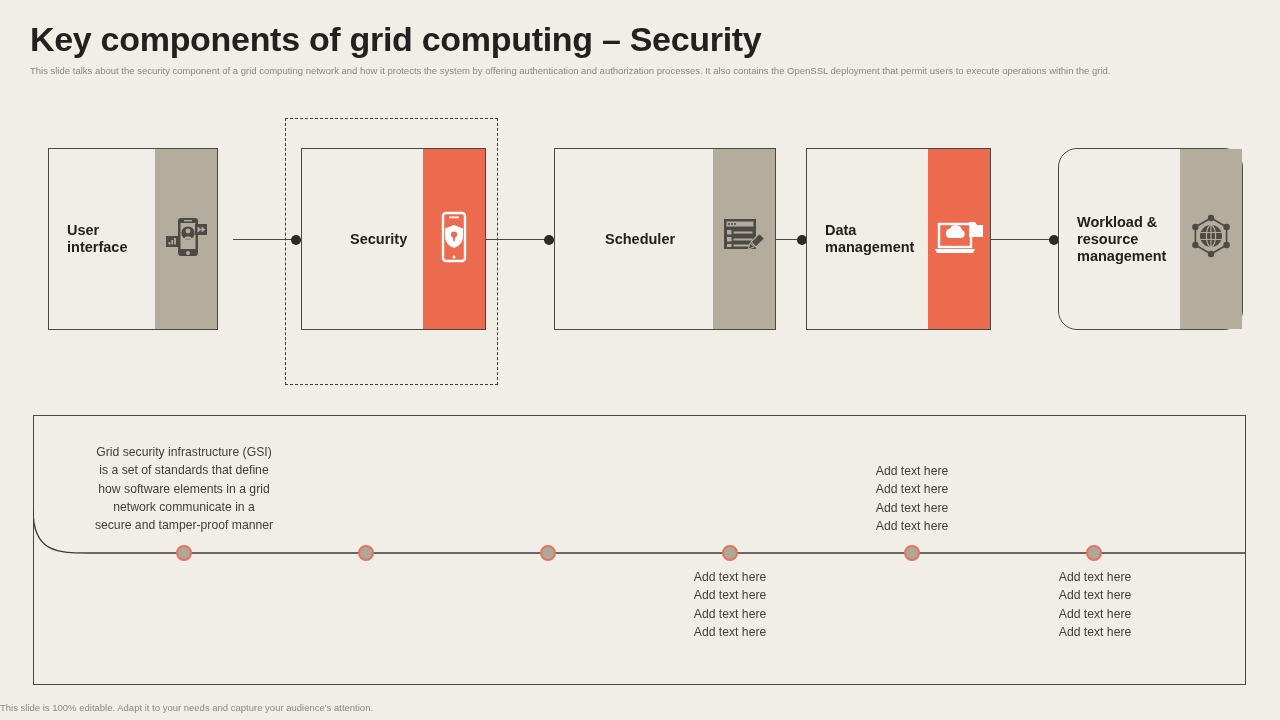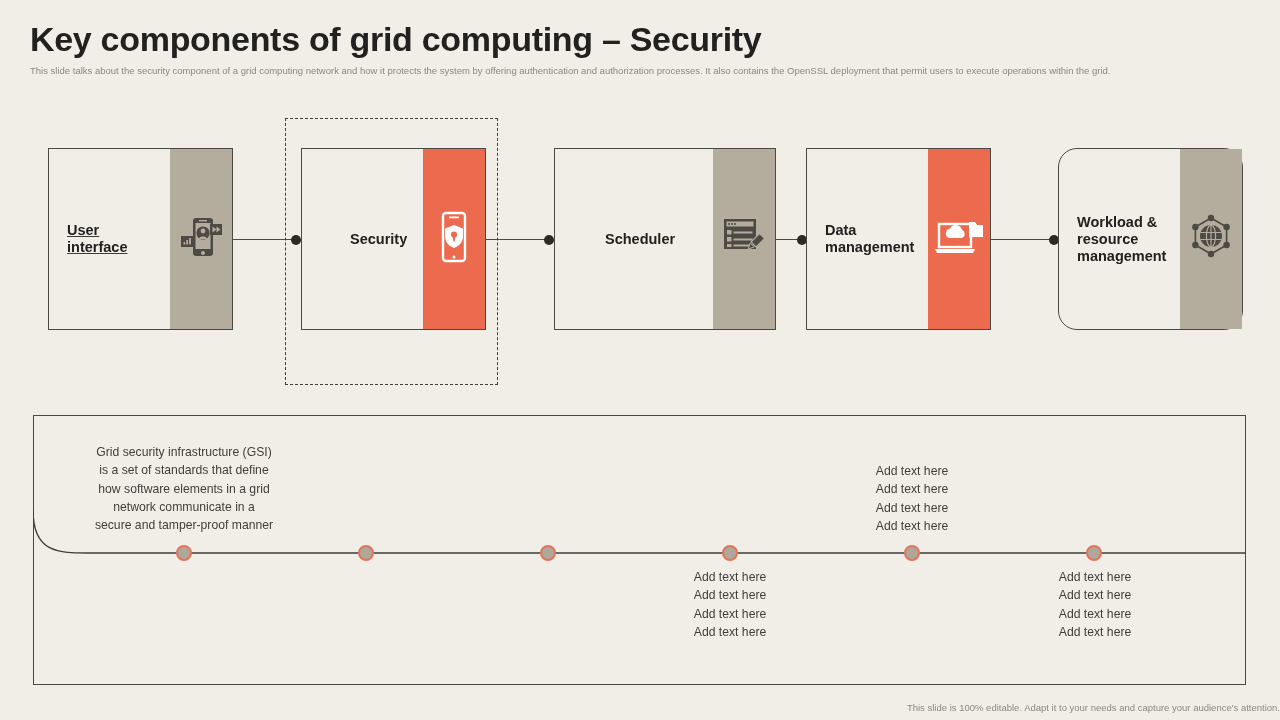--- a/index.html
+++ b/index.html
@@ -64,21 +64,21 @@
   .marker{
     position:absolute;width:16px;height:16px;border-radius:50%;
     background:#AEA79A;border:2.6px solid #E4735A;box-sizing:border-box;
   }
   .tl-text{
     position:absolute;font-size:12.2px;line-height:18.3px;color:#3F3E3A;
     text-align:center;white-space:pre-line;
   }
 
   .footer{
-    position:absolute;left:0;top:702px;width:1280px;text-align:right;
+    position:absolute;left:0;top:702px;width:1280px;text-align:left;
     font-size:9.5px;color:#8A8880;
   }
 </style>
 </head>
 <body>
 
 <div class="slide">
 
   <div class="title">Key components of grid computing – Security</div>
   <div class="subtitle">This slide talks about the security component of a grid computing network and how it protects the system by offering authentication and authorization processes. It also contains the OpenSSL deployment that permit users to execute operations within the grid.</div>
@@ -89,21 +89,21 @@
 
     <div class="connector" style="left:233px;width:62px;"></div>
     <div class="cdot" style="left:291px;"></div>
     <div class="connector" style="left:486px;width:62px;"></div>
     <div class="cdot" style="left:544px;"></div>
     <div class="connector" style="left:739px;width:62px;"></div>
     <div class="cdot" style="left:797px;"></div>
     <div class="connector" style="left:991px;width:62px;"></div>
     <div class="cdot" style="left:1049px;"></div>
 
-    <div class="node" style="left:48px;width:185px;text-decoration:underline;">
+    <div class="node" style="left:48px;width:170px;">
       <div class="node-label">User
 interface</div>
       <div class="node-strip strip-tan">
         <span>
           <svg width="44" height="50" viewBox="0 0 44 50">
             <rect x="14" y="6" width="20" height="38" rx="3" fill="#4C4A44"></rect>
             <rect x="16.5" y="11" width="15" height="26" fill="#B4AC9C"></rect>
             <rect x="20" y="8" width="8" height="1.4" fill="#B4AC9C"></rect>
             <circle cx="24" cy="41" r="2" fill="#B4AC9C"></circle>
             <circle cx="24" cy="21" r="6.6" fill="#4C4A44"></circle>

